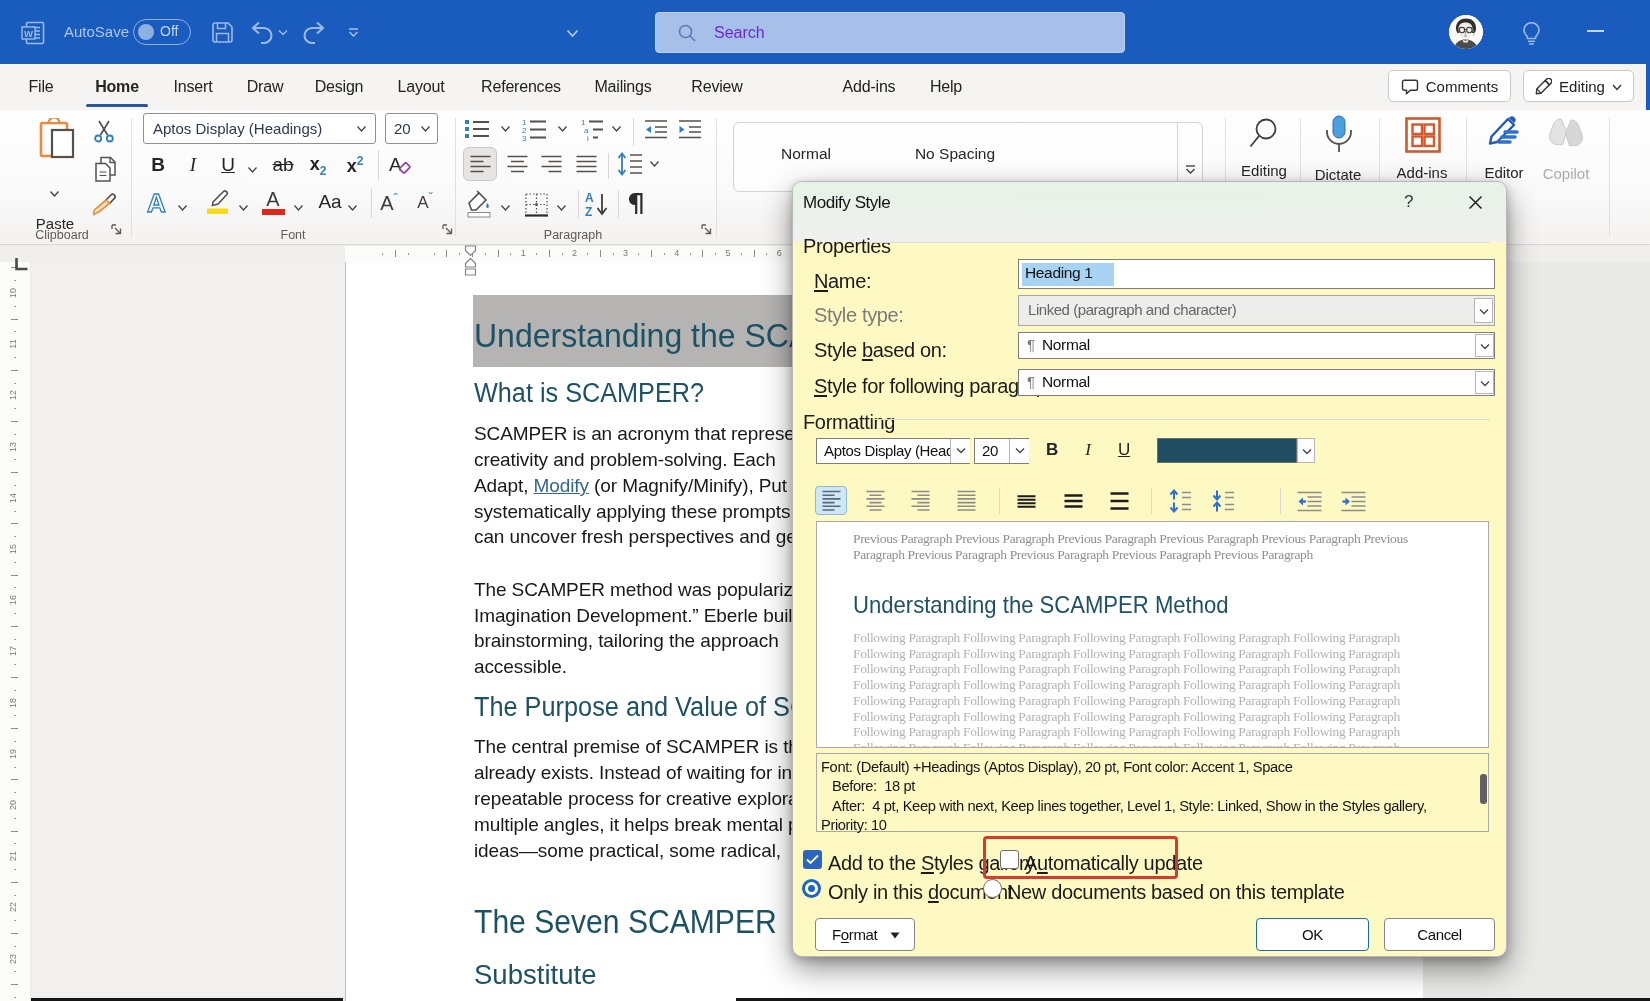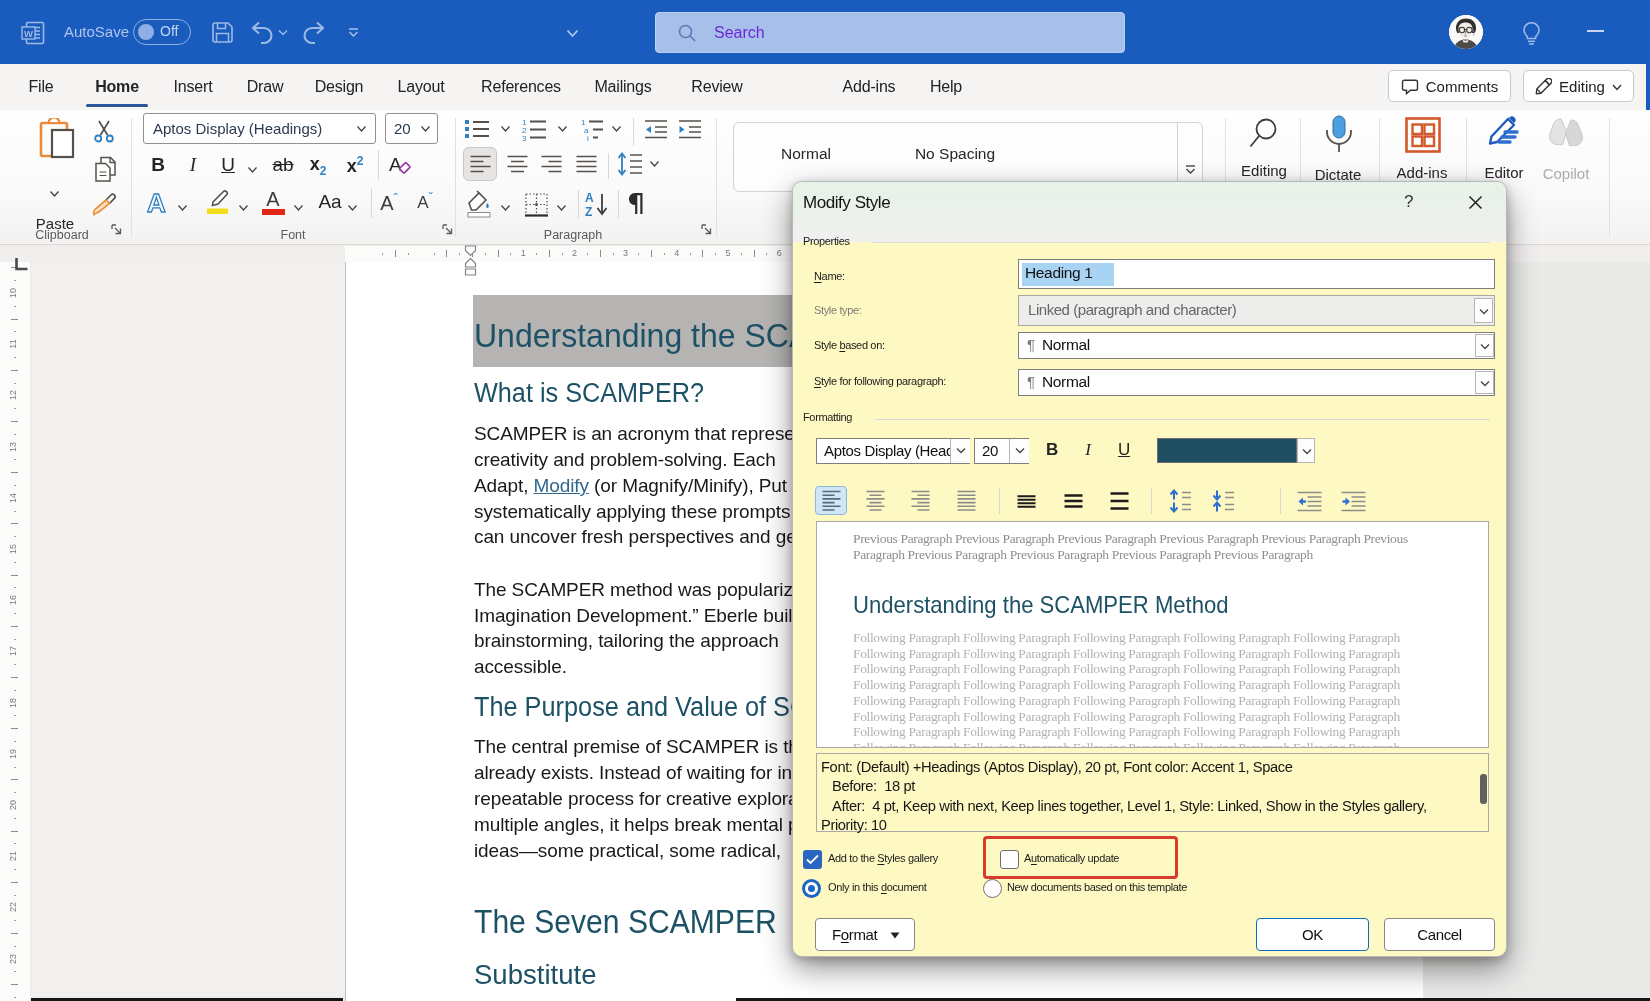--- a/index.html
+++ b/index.html
@@ -43,21 +43,21 @@
   #page{position:absolute;left:345px;top:0px;width:1078px;height:739px;background:#ffffff;overflow:hidden;border-left:1px solid #c2c1c0;box-sizing:border-box;}
   .dline{position:absolute;white-space:nowrap;font-size:19px;letter-spacing:-0.1px;color:#191919;line-height:19px;transform-origin:0 0;}
   .h1t{font-size:33px;line-height:33px;letter-spacing:0;color:#1d5165;}
   .h2t{font-size:27px;line-height:27px;letter-spacing:0;color:#1d5165;}
   
   #dialog{position:absolute;left:792px;top:181px;width:715px;height:776px;background:#fef9c3;
           border:1px solid #b8b8b8;border-radius:10px;box-sizing:border-box;
           box-shadow:0 12px 30px rgba(0,0,0,0.42), 0 3px 10px rgba(0,0,0,0.22);overflow:hidden;font-size:14.7px;letter-spacing:-0.35px;color:#1b1b1b;}
   #dlggreen{position:absolute;left:0;top:0;width:100%;height:60px;
             background:linear-gradient(180deg,#e7f2e8 0%,#ebf1ea 60%,#f0f0ef 100%);}
-  .dlbl{position:absolute;font-size:11px;color:#1b1b1b;text-align:center;}
+  .dlbl{position:absolute;font-size:20px;color:#1b1b1b;text-align:center;}
   .dinput{position:absolute;background:#fff;border:1px solid #7e7e7e;box-sizing:border-box;}
   .grpline{position:absolute;height:1px;background:#dadada;}
   .u{text-decoration:underline;text-underline-offset:2px;}
 </style>
 </head>
 <body>
 <div id="app">
 
   <div id="titlebar">
 

